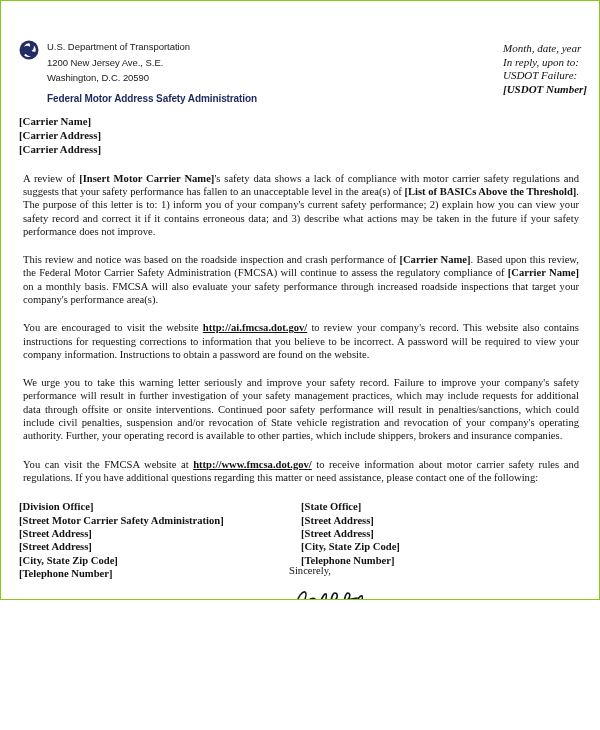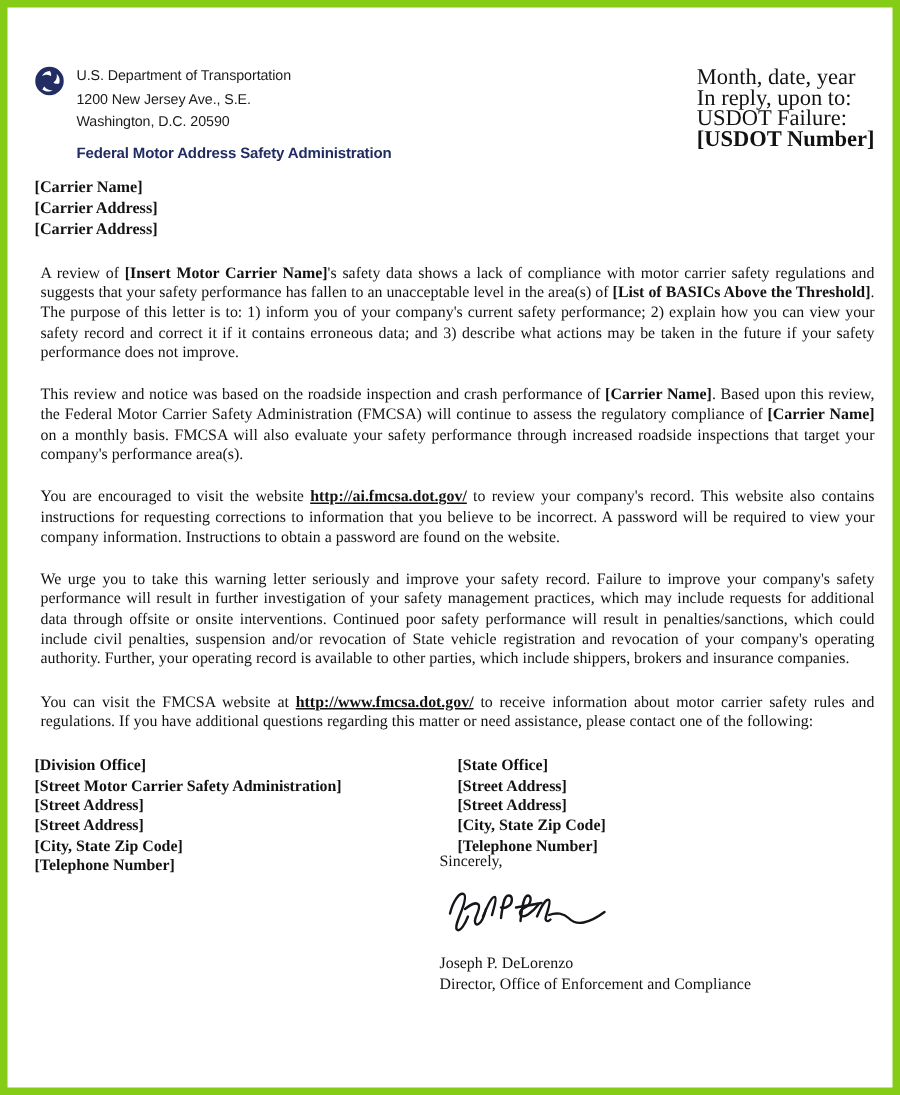--- a/index.html
+++ b/index.html
@@ -13,23 +13,23 @@
     height: 730px;
     font-family: "Liberation Serif", "DejaVu Serif", serif;
     color: #121212;
     -webkit-font-smoothing: antialiased;
   }
 
   .page {
     position: relative;
     box-sizing: border-box;
     width: 600px;
-    height: 730px;
+    height: 600px;
     background: #ffffff;
-    border: 5px solid #84cc16;
+    border: 1px solid #84cc16;
     overflow: hidden;
   }
 
   
   .letterhead {
     position: absolute;
     left: 18px;
     top: 38px;
     width: 440px;
   }
@@ -60,23 +60,24 @@
     margin-top: 5px;
     white-space: nowrap;
   }
 
   
   .refblock {
     position: absolute;
     right: 12px;
     top: 41px;
     text-align: left;
-    font-size: 15px;
+    font-size: 11px;
     line-height: 13.6px;
     white-space: nowrap;
+    font-style: italic;
   }
   .refblock .bold { font-weight: bold; }
 
   
   .body {
     position: absolute;
     left: 18px;
     top: 113px;
     width: 564px;
     font-size: 10.6px;

